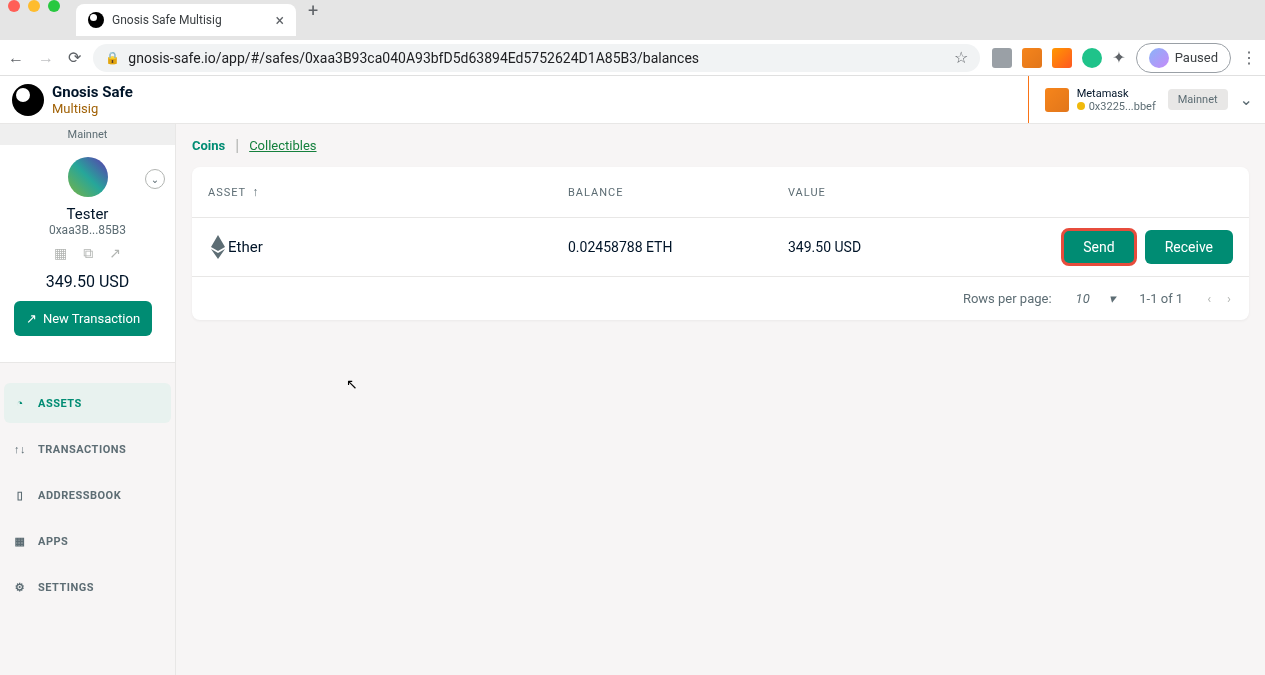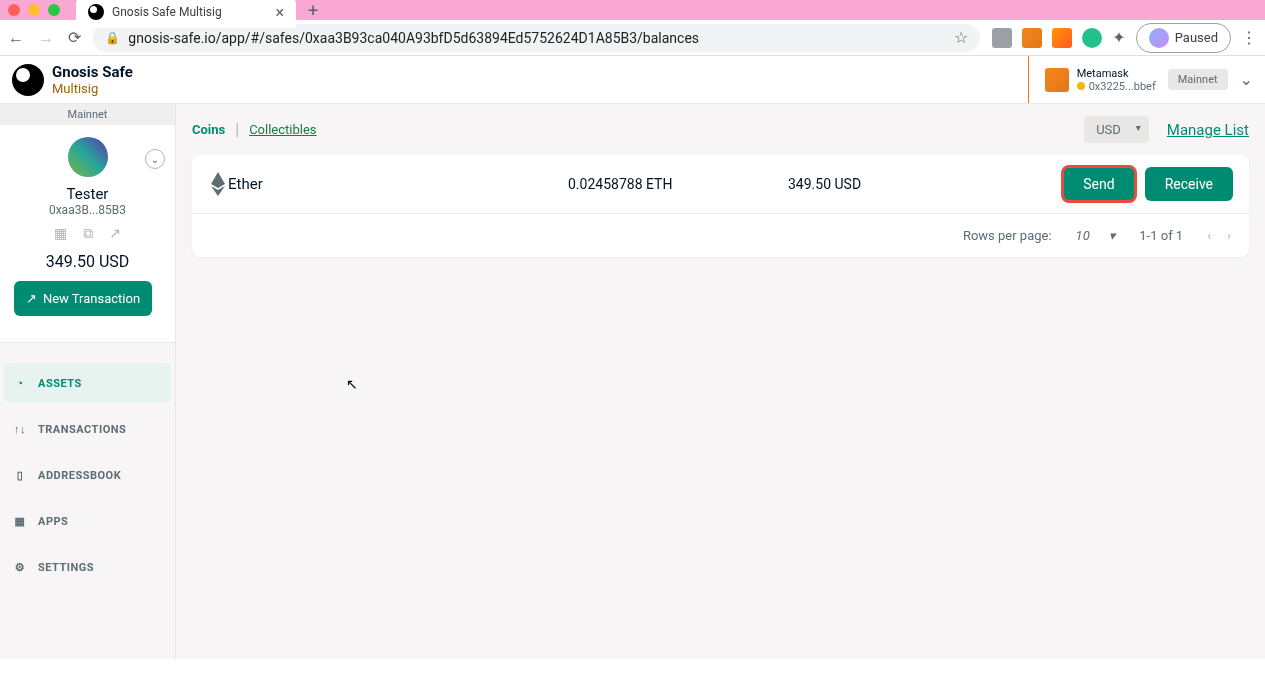--- a/index.html
+++ b/index.html
@@ -1,19 +1,19 @@
 <!DOCTYPE html>
 <html><head>
 <meta charset="utf-8">
 <style>
 * { margin: 0; padding: 0; box-sizing: border-box; font-family: -apple-system, BlinkMacSystemFont, 'Segoe UI', Roboto, Arial, sans-serif; }
 body { background: #fff; width: 1265px; height: 675px; overflow: hidden; }
 
 
-.browser-top { height: 20px; background: #f9a8d4; display: flex; align-items: center; padding: 0 8px; }
+.browser-top { height: 40px; background: #e5e5e5; display: flex; padding: 0 8px; }
 .traffic-lights { display: flex; gap: 8px; margin-right: 16px; }
 .dot { width: 12px; height: 12px; border-radius: 50%; }
 .dot.red { background: #ff5f57; }
 .dot.yellow { background: #febc2e; }
 .dot.green { background: #28c840; }
 .tab { background: #fff; height: 32px; margin-top: 4px; border-radius: 8px 8px 0 0; display: flex; align-items: center; padding: 0 12px; gap: 8px; min-width: 220px; position: relative; }
 .tab-icon { width: 16px; height: 16px; background: #000; border-radius: 50%; position: relative; }
 .tab-icon::after { content: ''; position: absolute; width: 7px; height: 7px; background: #fff; border-radius: 50%; top: 2px; left: 2px; }
 .tab-title { font-size: 12px; color: #3c4043; flex: 1; }
 .tab-close { color: #5f6368; font-size: 16px; cursor: pointer; }
@@ -208,29 +208,32 @@
         <span>SETTINGS</span>
       </div>
     </div>
   </div>
 
   <div class="content">
     <div class="content-tabs">
       <span class="tab-link active">Coins</span>
       <span class="tab-sep">|</span>
       <span class="tab-link inactive">Collectibles</span>
-      <div class="tabs-right">
-        <div class="currency-sel">
-          <span>USD</span>
-        </div>
-        <span class="manage-link">Manage List</span>
-      </div>
     </div>
 
     <div class="table-card">
+      <div class="table-head">
+        <div class="th">
+          <span>ASSET</span>
+          <span class="sort-arrow">↑</span>
+        </div>
+        <div class="th">BALANCE</div>
+        <div class="th">VALUE</div>
+        <div></div>
+      </div>
       <div class="table-row">
         <div class="asset-cell">
           <span class="eth-icon">
             <svg width="16" height="24" viewBox="0 0 16 24">
                 <path d="M8 0 L15 12 L8 16 L1 12 Z M8 18 L15 14 L8 24 L1 14 Z" fill="#5d6d74"></path>
               </svg>
           </span>
           <span class="asset-name">Ether</span>
         </div>
         <div class="td">0.02458788 ETH</div>

